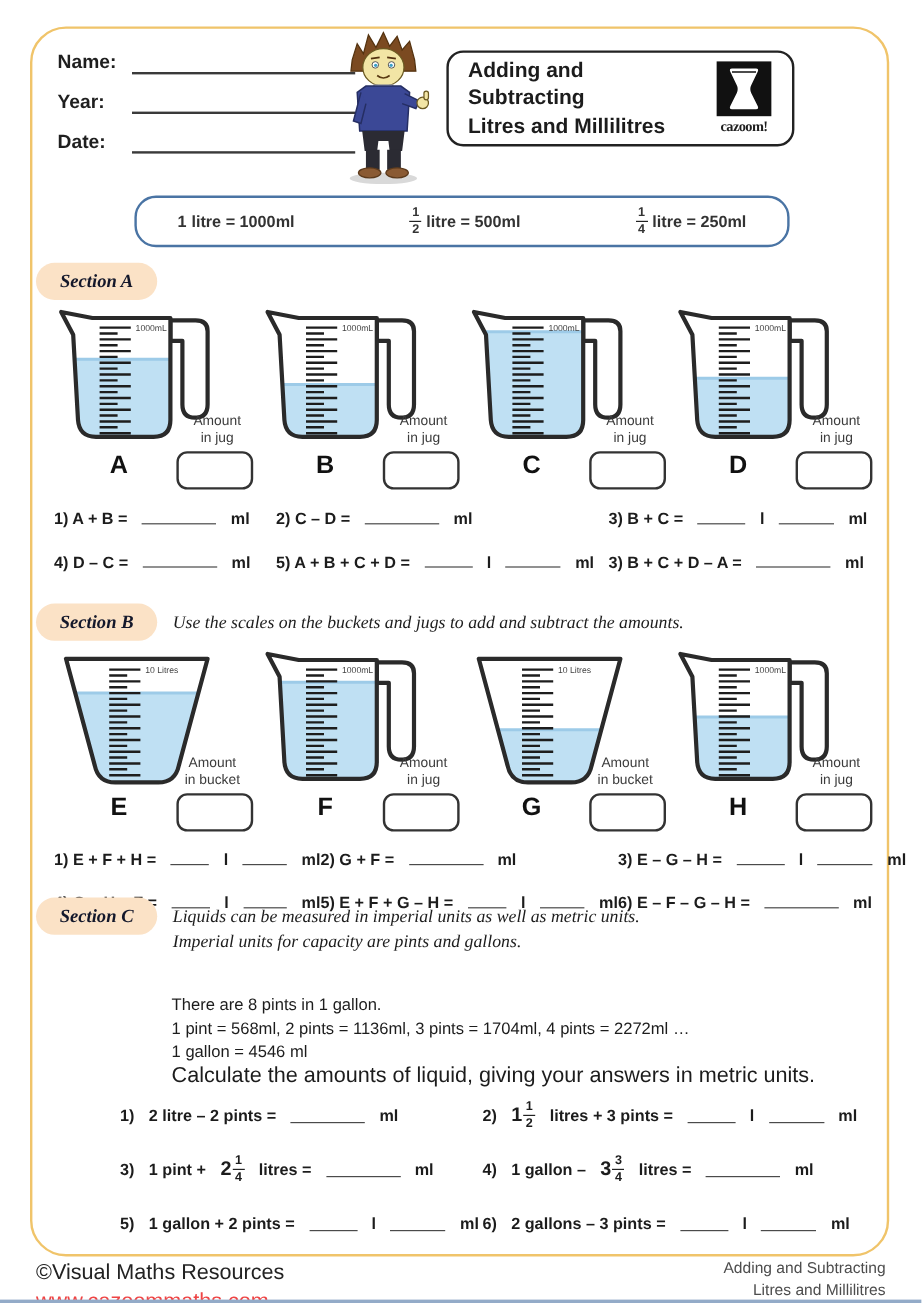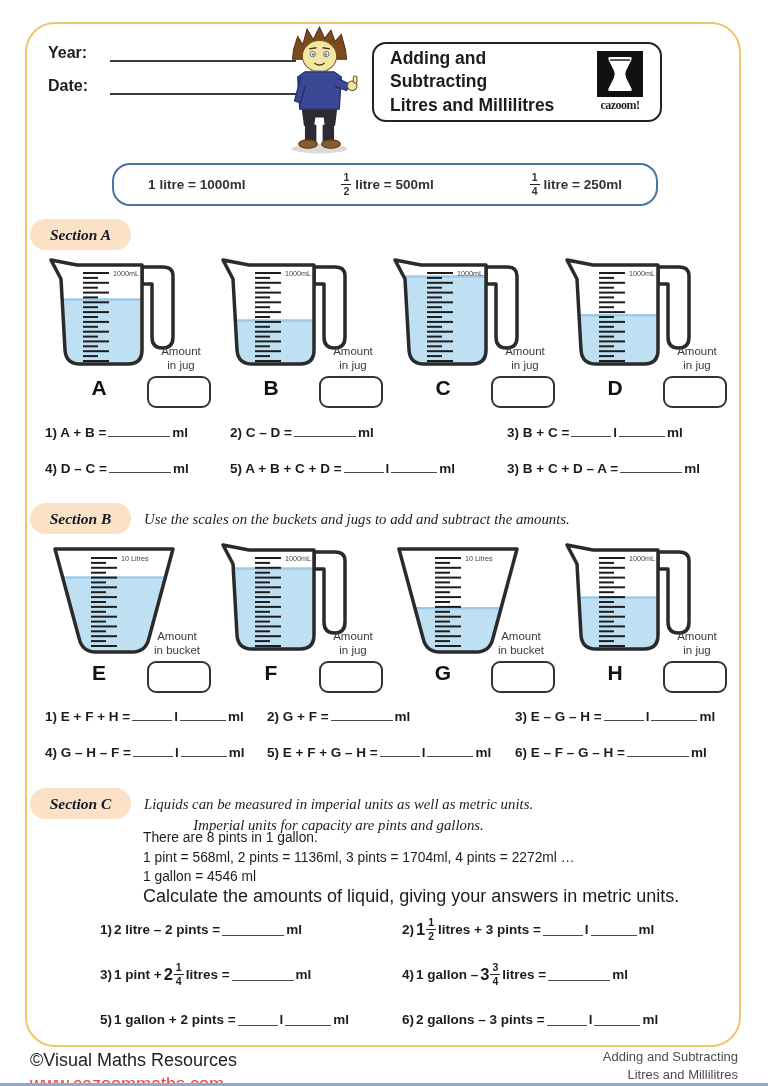--- a/index.html
+++ b/index.html
@@ -52,21 +52,21 @@
   .vessel-row{position:absolute;left:45px;display:grid;grid-template-columns:repeat(4,172px);}
   .vessel-col{position:relative;height:152px;}
   .vessel-svg{position:absolute;left:2px;top:0;}
   .amount-label{position:absolute;top:88px;font-size:11.5px;color:#3c3c3c;text-align:center;line-height:1.18;}
   .amount-label.jug{right:4px;width:64px;}
   .amount-label.bucket{right:0px;width:80px;}
   .answer-box{position:absolute;right:6px;top:119px;width:60px;height:28px;border:2px solid #333;border-radius:9px;background:#fff;}
   .vessel-letter{position:absolute;left:34px;top:119px;width:40px;text-align:center;font-weight:700;font-size:21px;color:#111;}
   
   .q-grid{position:absolute;display:grid;row-gap:14px;}
-  .q{display:flex;align-items:baseline;gap:2px;font-weight:700;font-size:13.5px;color:#1c1c1c;white-space:nowrap;height:22px;}
+  .q{display:flex;align-items:baseline;gap:12px;font-weight:700;font-size:13.5px;color:#1c1c1c;white-space:nowrap;height:22px;}
   .blank{display:inline-block;border-bottom:1.6px solid #4a4a4a;height:13px;}
   .w62{width:62px;}.w40{width:40px;}.w46{width:46px;}
   #qa{left:45px;top:423px;width:688px;grid-template-columns:185px 277px 1fr;}
   #qb{left:45px;top:707px;width:688px;grid-template-columns:222px 248px 1fr;}
   #qc{left:100px;top:908px;width:612px;grid-template-columns:302px 1fr;row-gap:3px;}
   #qc .q{height:42px;align-items:center;}
   
   .sec-c-text{position:absolute;left:143px;top:828px;font-size:13.8px;line-height:1.42;color:#1d1d1d;}
   .sec-c-bold{position:absolute;left:143px;top:886px;font-weight:400;font-size:18px;color:#1c1c1c;}
   
@@ -74,20 +74,24 @@
   .footer-left a{color:#ef4444;text-decoration:underline;}
   .footer-right{position:absolute;right:30px;top:1048px;font-size:13px;line-height:1.35;color:#4d4d4d;text-align:right;}
   .bottom-bar{position:absolute;left:0;bottom:0;width:100%;height:3px;background:#93abc8;}
 </style>
 </head>
 <body>
 
 <div class="frame"></div>
 
 <div class="name-block" id="name-block">
+    <div class="name-row">
+      <span class="lbl">Name:</span>
+      <span class="line"></span>
+    </div>
     <div class="name-row">
       <span class="lbl">Year:</span>
       <span class="line"></span>
     </div>
     <div class="name-row">
       <span class="lbl">Date:</span>
       <span class="line"></span>
     </div>
   </div>
 
@@ -546,21 +550,21 @@
       <span class="blank w46"></span>
       <span>ml</span>
     </div>
     <div class="q">
       <span>6) E – F – G – H =</span>
       <span class="blank w62"></span>
       <span>ml</span>
     </div>
   </div>
 
-<div class="section-row" style="top:788px;text-align:center;">
+<div class="section-row" style="top:748px;">
   <div class="pill">Section C</div>
   <div class="instr">
     <span>Liquids can be measured in imperial units as well as metric units.</span><br>
     <span>Imperial units for capacity are pints and gallons.</span>
   </div>
 </div>
 <div class="sec-c-text">
   <div>There are 8 pints in 1 gallon.</div>
   <div>1 pint = 568ml, 2 pints = 1136ml, 3 pints = 1704ml, 4 pints = 2272ml …</div>
   <div>1 gallon = 4546 ml</div>

